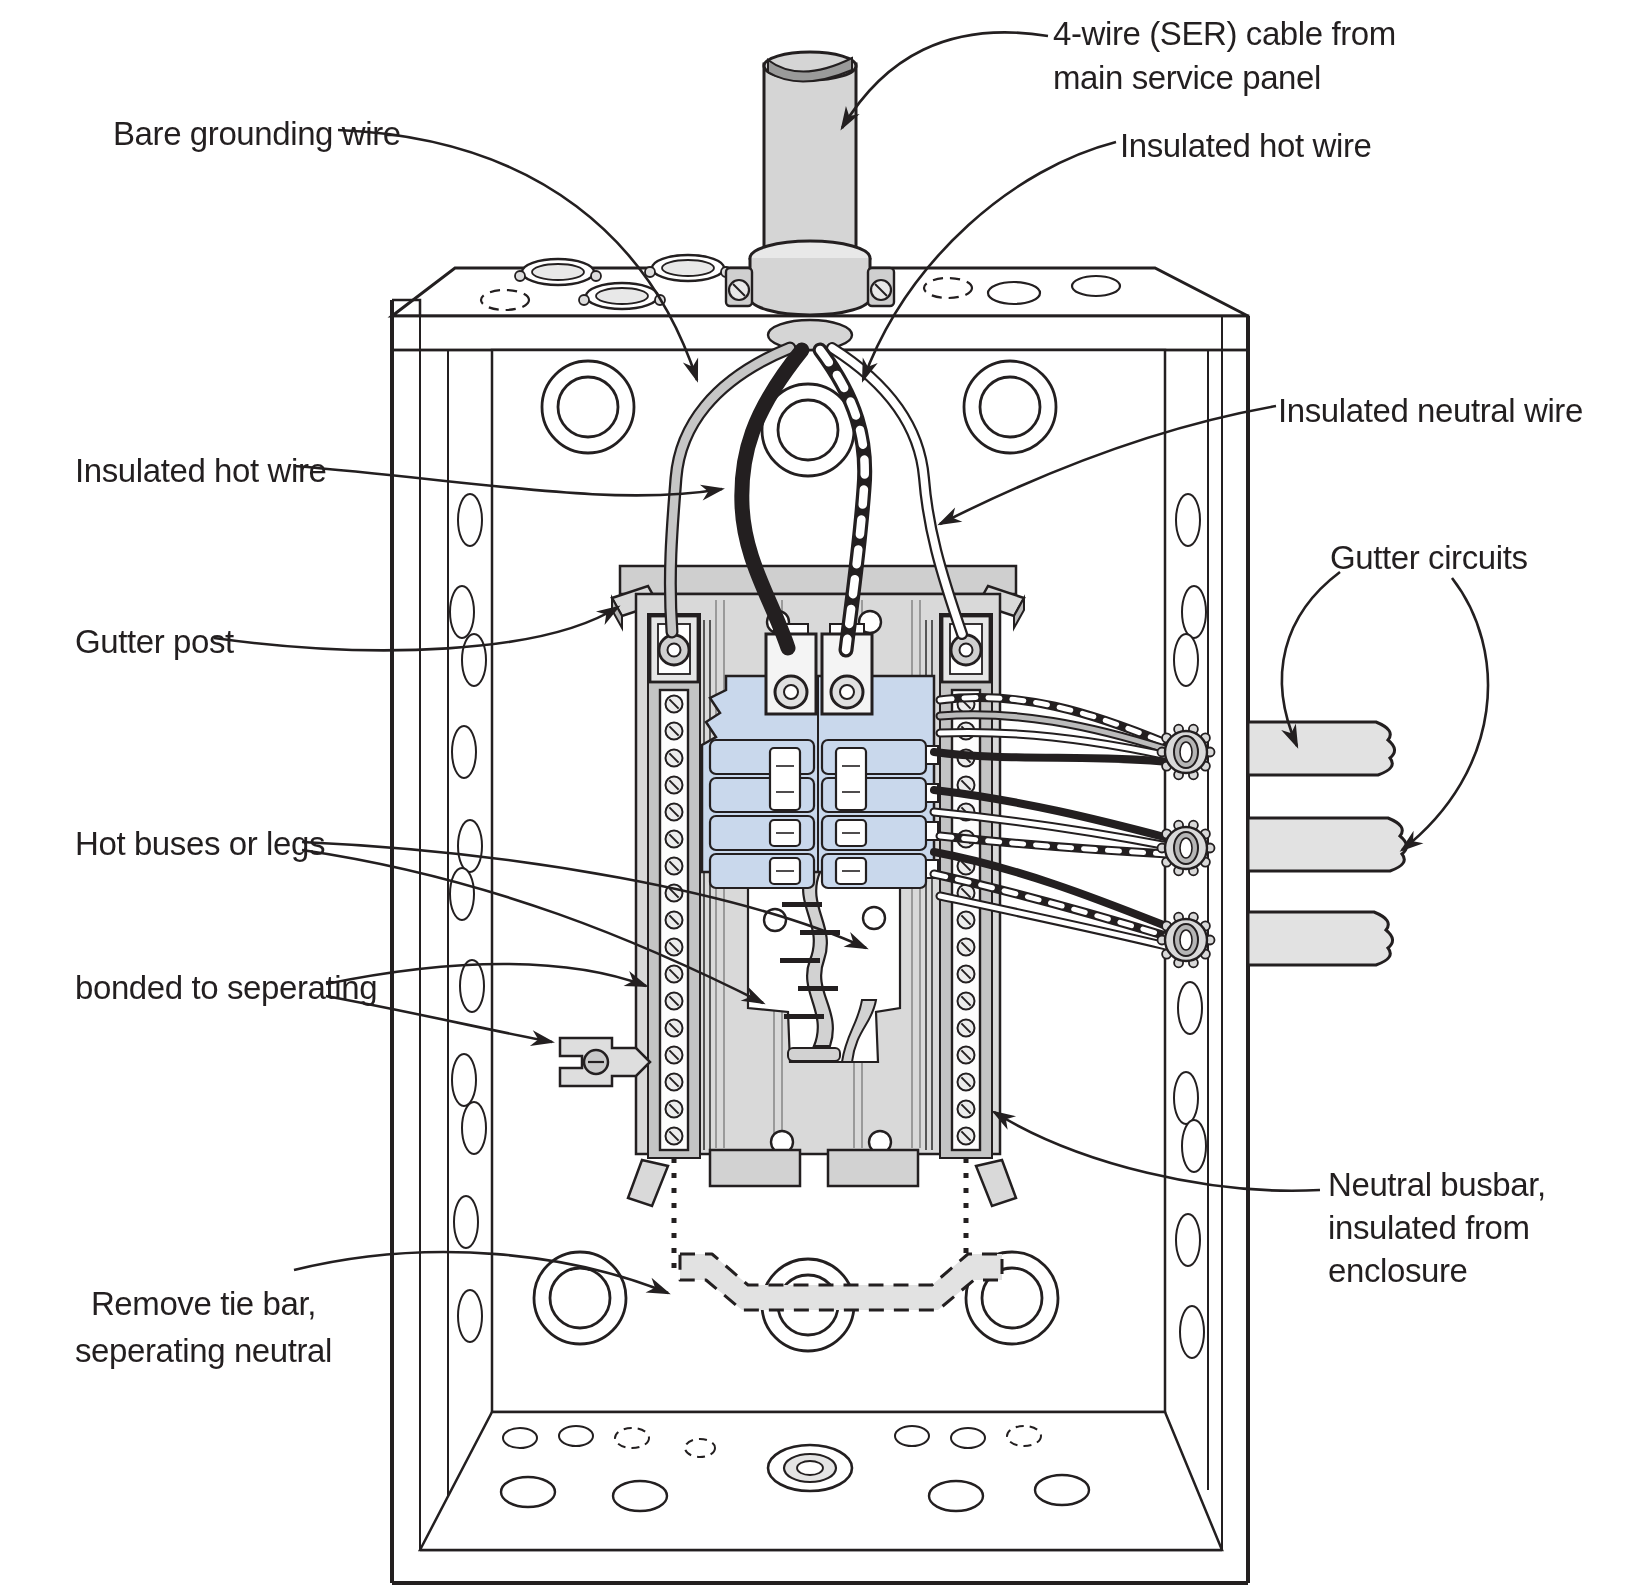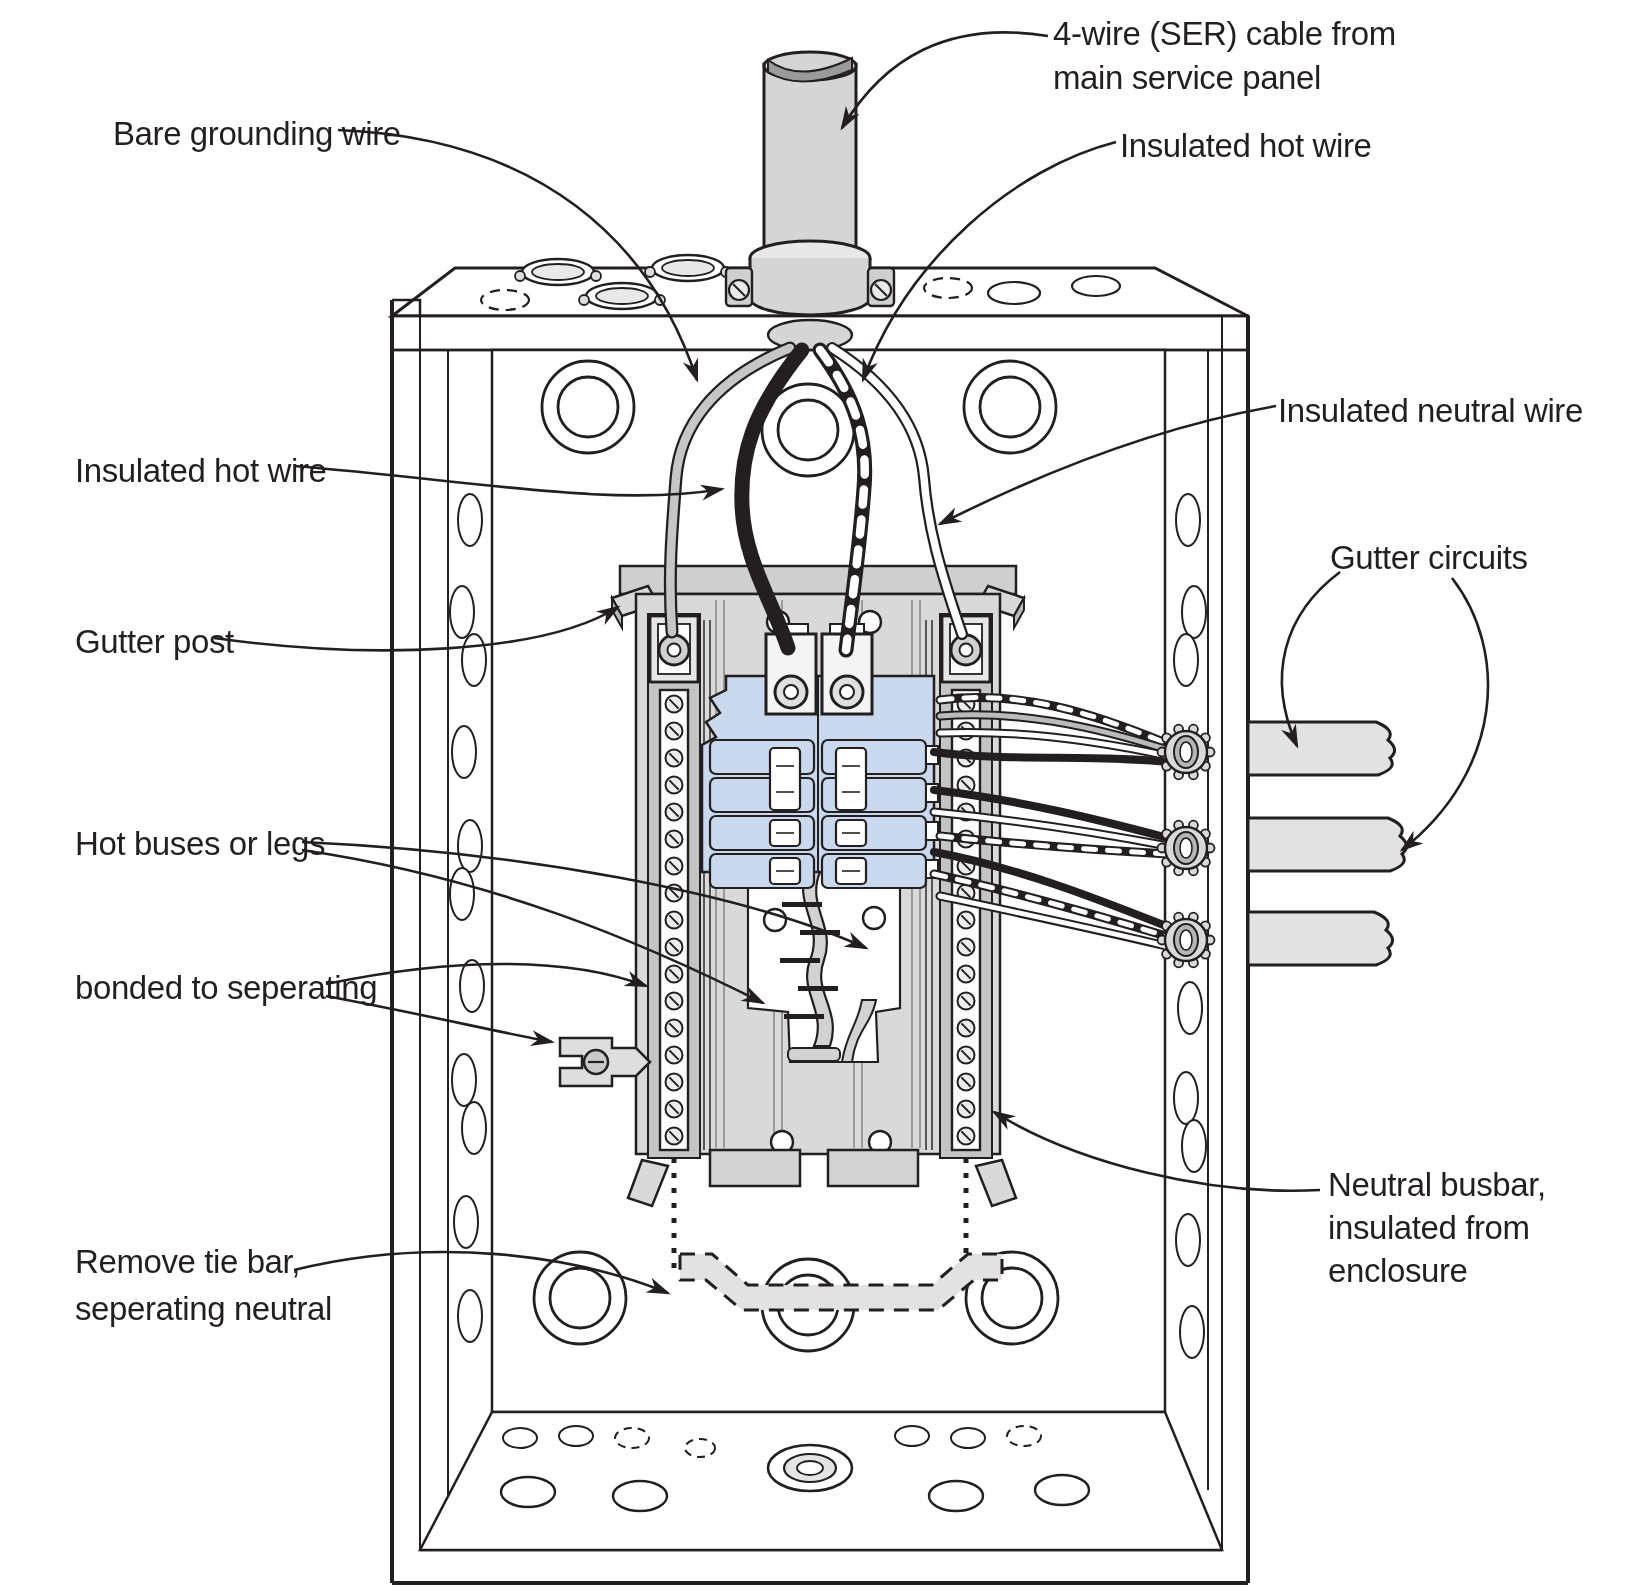--- a/index.html
+++ b/index.html
@@ -421,21 +421,21 @@
 </div>
 <div class="lbl" style="left:75px;top:620px;">
   <span>Gutter post</span>
 </div>
 <div class="lbl" style="left:75px;top:822px;">
   <span>Hot buses or legs</span>
 </div>
 <div class="lbl tight" style="left:75px;top:966px;">
   <span>bonded to seperating</span>
 </div>
-<div class="lbl loose" style="left:75px;top:1238px;">
+<div class="lbl loose" style="left:75px;top:1280px;text-align:center;">
   <span>Remove tie bar,</span>
   <span>seperating neutral</span>
 </div>
 <div class="lbl tight" style="left:1328px;top:1163px;">
   <span>Neutral busbar,</span>
   <span>insulated from</span>
   <span>enclosure</span>
 </div>
 
 </div>

